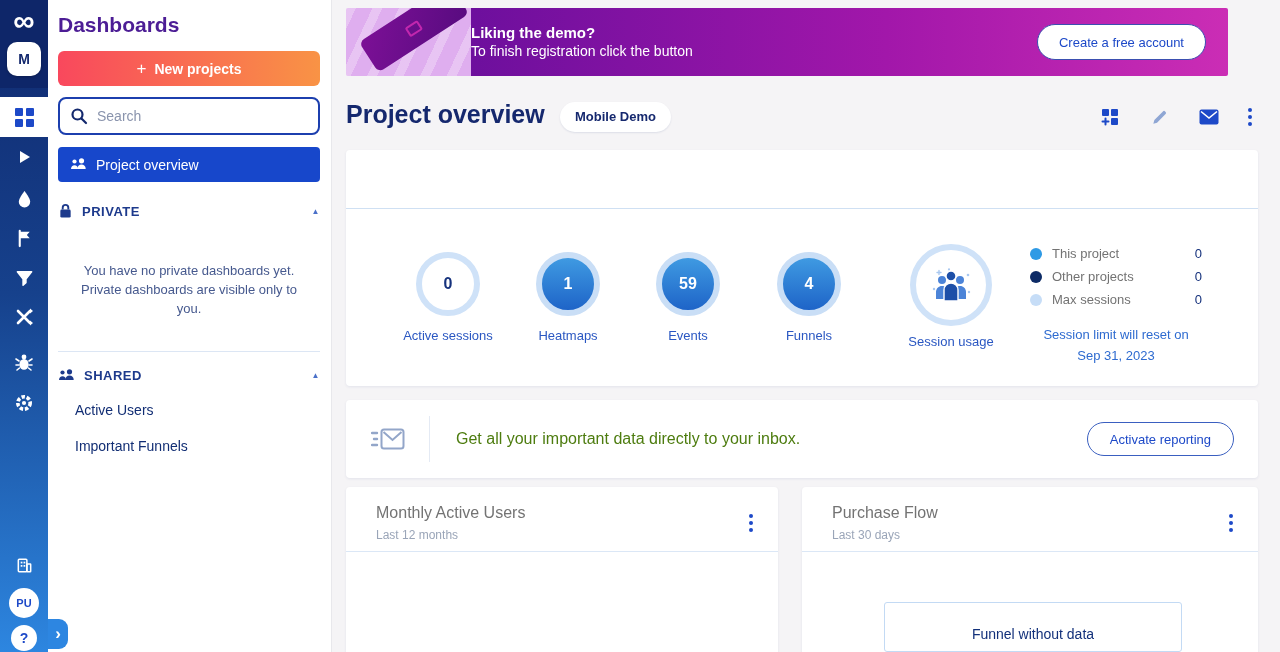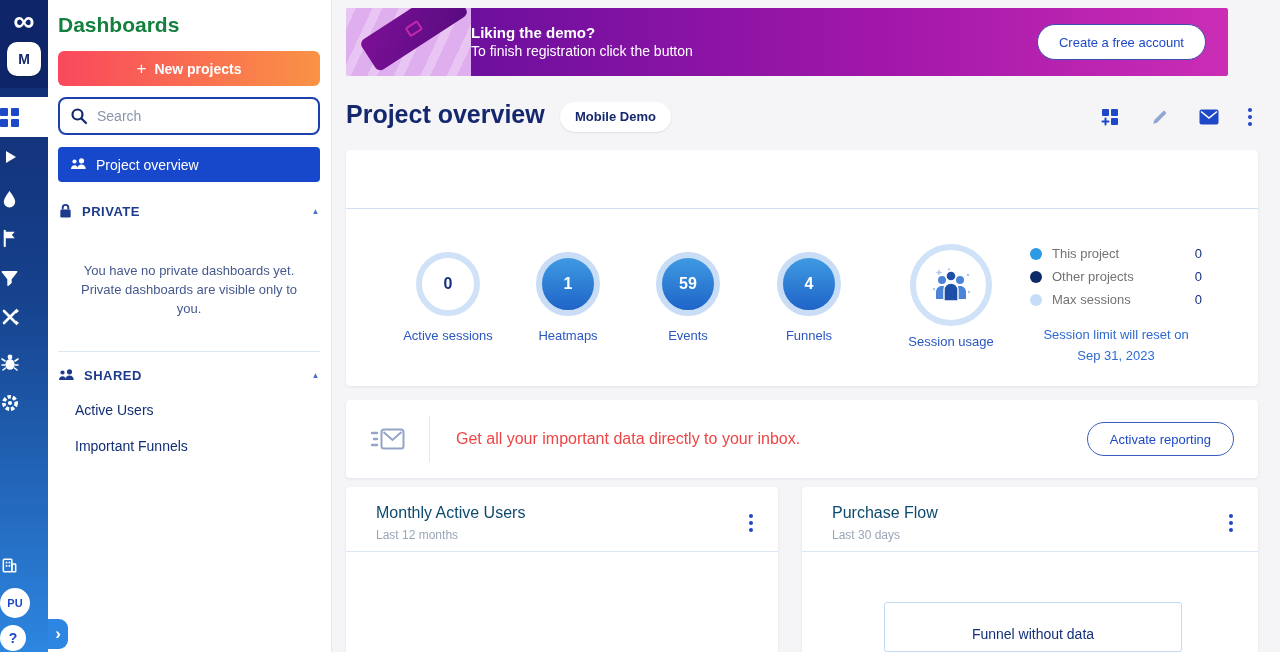--- a/index.html
+++ b/index.html
@@ -8,35 +8,35 @@
 
   
   .rail { position:absolute; left:0; top:0; width:48px; height:652px;
           background:linear-gradient(180deg,#10296f 0%,#16418c 45%,#2d86e0 100%); z-index:5; }
   .rail-top { position:absolute; left:0; top:0; width:48px; height:88px; background:#0e2669;
               display:flex; flex-direction:column; align-items:center; }
   .logo { margin-top:4px; color:#fff; font-size:30px; font-weight:bold; line-height:34px; cursor:pointer; }
   .ws-avatar { margin-top:4px; width:34px; height:34px; background:#fff; border-radius:10px;
                display:flex; align-items:center; justify-content:center;
                color:#13286d; font-size:14px; font-weight:bold; cursor:pointer; box-shadow:0 1px 3px rgba(0,0,0,.25); }
-  .rail-item { position:absolute; left:0; width:48px; height:40px; display:flex; align-items:center; justify-content:flex-start; cursor:pointer; }
+  .rail-item { position:absolute; left:0; width:48px; height:40px; display:flex; align-items:center; justify-content:center; cursor:pointer; }
   .rail-item.sel { background:#fff; }
   .grid-ic { display:grid; grid-template-columns:8px 8px; grid-template-rows:8px 8px; gap:3px; }
   .grid-ic i { background:#1d49c8; border-radius:1px; }
   .round-avatar { width:30px; height:30px; border-radius:50%; background:#fff; display:flex; align-items:center; justify-content:center;
                   color:#1d49c8; font-size:11px; font-weight:bold; cursor:pointer; }
   .help-circle { width:26px; height:26px; border-radius:50%; background:#fff; display:flex; align-items:center; justify-content:center;
                  color:#1d49c8; font-size:14px; font-weight:bold; cursor:pointer; }
   .expander { position:absolute; left:48px; top:619px; width:20px; height:30px; background:#2d86e1;
               border-radius:0 9px 9px 0; display:flex; align-items:center; justify-content:center;
               color:#fff; font-size:17px; font-weight:bold; cursor:pointer; z-index:6; }
 
   
   .panel { position:absolute; left:48px; top:0; width:284px; height:652px; background:#fff; border-right:1px solid #e8e8ec; z-index:4; }
-  .panel-title { position:absolute; left:10px; top:13px; font-size:21px; font-weight:bold; color:#15803d; }
+  .panel-title { position:absolute; left:10px; top:13px; font-size:21px; font-weight:bold; color:#4c1d95; }
   .new-btn { position:absolute; left:10px; top:51px; width:262px; height:35px; border:none; border-radius:6px;
              background:linear-gradient(90deg,#f9485d,#f99345); color:#fff; font-size:14px; font-weight:bold;
              font-family:"Liberation Sans",sans-serif; cursor:pointer; display:flex; align-items:center; justify-content:center; gap:8px; }
   .new-btn .plus { font-size:17px; font-weight:normal; }
   .search-box { position:absolute; left:10px; top:97px; width:262px; height:38px; border:2px solid #1c3fae; border-radius:8px;
                 background:#fff; display:flex; align-items:center; padding:0 10px; }
   .search-box input { border:none; outline:none; flex:1; margin-left:9px; font-size:14px; color:#333;
                       font-family:"Liberation Sans",sans-serif; }
   .search-box input::placeholder { color:#8a94ad; }
   .dash-sel { position:absolute; left:10px; top:147px; width:262px; height:35px; background:#1747cb; border-radius:4px;
@@ -96,28 +96,28 @@
   .legend { position:absolute; left:684px; top:92px; width:172px; }
   .legend .lrow { display:flex; align-items:center; height:23px; }
   .legend .dot { width:12px; height:12px; border-radius:50%; }
   .legend .llbl { margin-left:10px; font-size:13px; color:#737373; }
   .legend .lval { margin-left:auto; font-size:13px; color:#15317c; }
   .legend .note { margin-top:13px; margin-left:-10px; width:192px; text-align:center; font-size:13px; line-height:21px; color:#2e6bd0; }
 
   
   .report-card { left:346px; top:400px; width:912px; height:78px; display:flex; align-items:center; }
   .report-icon-zone { width:84px; height:46px; border-right:1px solid #e4eaf4; display:flex; align-items:center; justify-content:center; }
-  .report-text { margin-left:26px; font-size:16px; color:#ef4444; }
+  .report-text { margin-left:26px; font-size:16px; color:#4d7c0f; }
   .report-cta { position:absolute; right:24px; top:22px; height:34px; border-radius:17px; border:1px solid #3a5fc0; background:#fff;
                 color:#1d49c8; font-size:13px; font-family:"Liberation Sans",sans-serif; padding:0 22px; cursor:pointer; }
 
   
   .widget { top:487px; height:165px; border-radius:4px 4px 0 0; }
   .widget .whead { position:relative; padding:17px 0 0 30px; }
-  .widget .wttl { font-size:16px; color:#0c4a6e; }
+  .widget .wttl { font-size:16px; color:#737373; }
   .widget .wsub { margin-top:6px; font-size:12px; color:#9aa5b8; }
   .widget .kebab { position:absolute; right:21px; top:23px; }
   .widget .wdiv { position:absolute; top:64px; left:0; width:100%; height:1px; background:#dbe7f6; }
   .w-left { left:346px; width:432px; }
   .w-right { left:802px; width:456px; }
   .funnel-empty { position:absolute; left:884px; top:602px; width:298px; height:50px; background:#fff;
                   border:1px solid #c3daf4; border-radius:3px; text-align:center; padding-top:23px;
                   font-size:14px; font-weight:normal; color:#12307a; }
 
   svg { display:block; }

